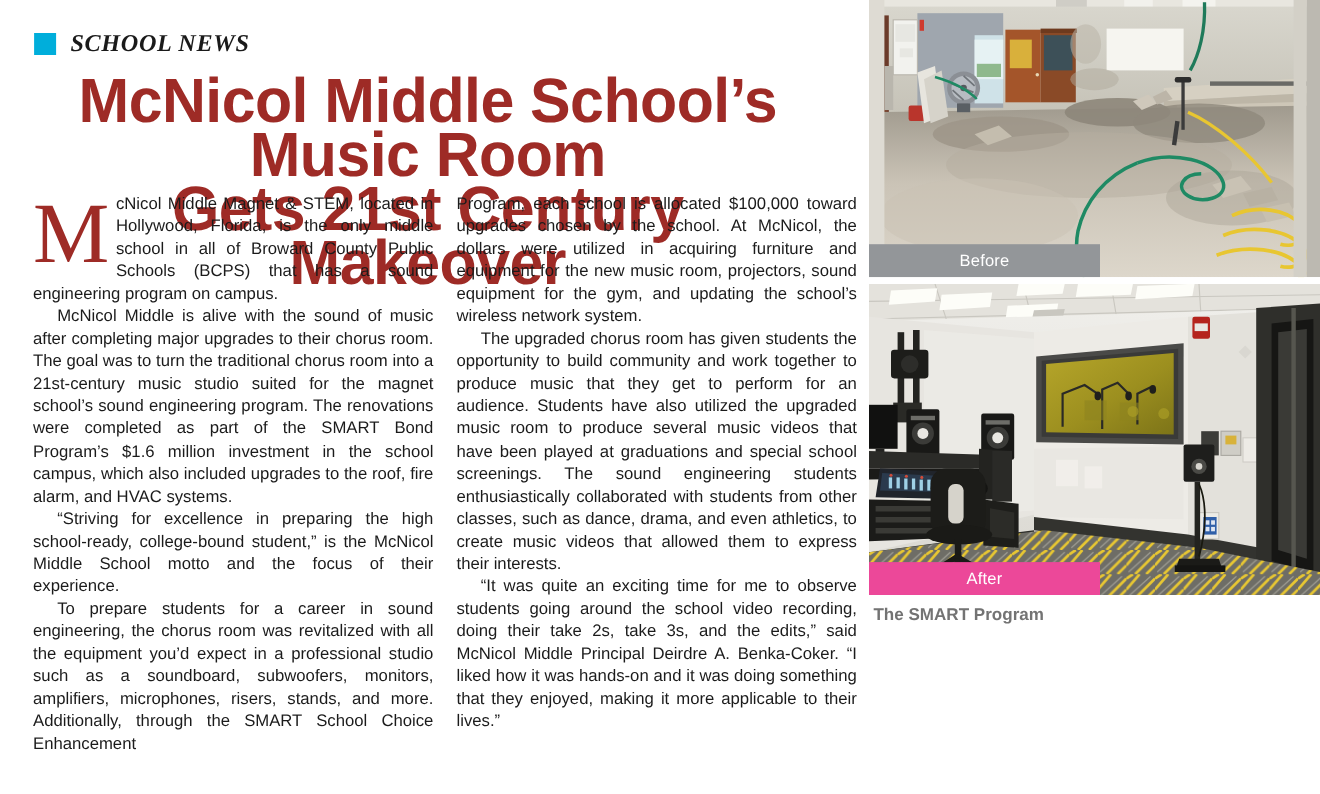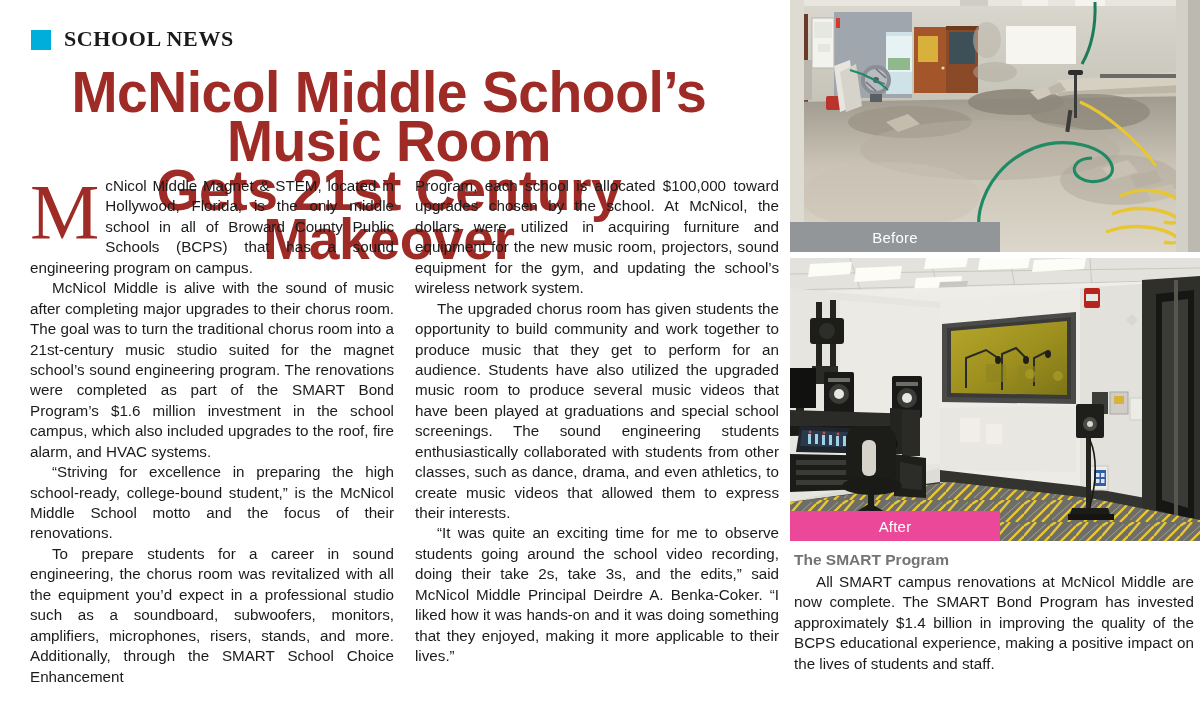--- a/index.html
+++ b/index.html
@@ -22,20 +22,21 @@
     width: 790px; height: 722px;
     padding: 0;
   }
 
   .kicker {
     position: absolute;
     left: 31px; top: 28px;
     display: flex;
     align-items: center;
     gap: 13px;
+    font-style: italic;
   }
   .kicker-square {
     width: 20px; height: 20px;
     background: #00AEDB;
     display: block;
   }
   .kicker-text {
     font-family: "Liberation Serif", serif;
     font-size: 22px;
     font-weight: 700;
@@ -164,21 +165,21 @@
     <h1 class="headline" style="color: rgb(158, 43, 38);">
       <span class="hl-1">McNicol Middle School’s Music Room</span>
       <span class="hl-2">Gets 21st Century Makeover</span>
     </h1>
 
     <div class="cols">
 
       <div class="col">
         <p class="first"><span class="dropcap">M</span><span>cNicol Middle Magnet &amp; STEM, located in Hollywood, Florida, is the only middle school in all of Broward County Public Schools (BCPS) that has a sound engineering program on campus.</span></p>
         <p>McNicol Middle is alive with the sound of music after completing major upgrades to their chorus room. The goal was to turn the traditional chorus room into a 21st-century music studio suited for the magnet school’s sound engineering program. The renovations were completed as part of the SMART Bond Program’s $1.6 million investment in the school campus, which also included upgrades to the roof, fire alarm, and HVAC systems.</p>
-        <p>“Striving for excellence in preparing the high school-ready, college-bound student,” is the McNicol Middle School motto and the focus of their renovations.</p>
+        <p>“Striving for excellence in preparing the high school-ready, college-bound student,” is the McNicol Middle School motto and the focus of their experience.</p>
         <p>To prepare students for a career in sound engineering, the chorus room was revitalized with all the equipment you’d expect in a professional studio such as a soundboard, subwoofers, monitors, amplifiers, microphones, risers, stands, and more. Additionally, through the SMART School Choice Enhancement</p>
       </div>
 
       <div class="col">
         <p class="first">Program, each school is allocated $100,000 toward upgrades chosen by the school.  At McNicol, the dollars were utilized in acquiring furniture and equipment for the new music room, projectors, sound equipment for the gym, and updating the school’s wireless network system.</p>
         <p>The upgraded chorus room has given students the opportunity to build community and work together to produce music that they get to perform for an audience. Students have also utilized the upgraded music room to produce several music videos that have been played at graduations and special school screenings. The sound engineering students enthusiastically collaborated with students from other classes, such as dance, drama, and even athletics, to create music videos that allowed them to express their interests.</p>
         <p>“It was quite an exciting time for me to observe students going around the school video recording, doing their take 2s, take 3s, and the edits,” said McNicol Middle Principal Deirdre A. Benka-Coker. “I liked how it was hands-on and it was doing something that they enjoyed, making it more applicable to their lives.”</p>
       </div>
 
     </div>
@@ -457,17 +458,16 @@
         <path d="M80,250 L80,270" stroke="#1a1a17" stroke-width="5" fill="none"></path>
         <circle cx="56" cy="264" r="5" fill="#111"></circle>
         <circle cx="106" cy="264" r="5" fill="#111"></circle>
         <circle cx="80" cy="272" r="5" fill="#111"></circle>
       </svg>
       <div class="caption-bar" style="background: #ec4899;">After</div>
     </div>
 
     <div class="smart-block">
       <div class="smart-title">The SMART Program</div>
-      <div class="smart-body">All SMART campus renovations at McNicol Middle are now complete.  The SMART Bond Program has invested approximately $1.4 billion in improving the quality of the BCPS educational experience, making a positive impact on the lives of students and staff.</div>
     </div>
 
   </div>
 </div>
 
 </body></html>

